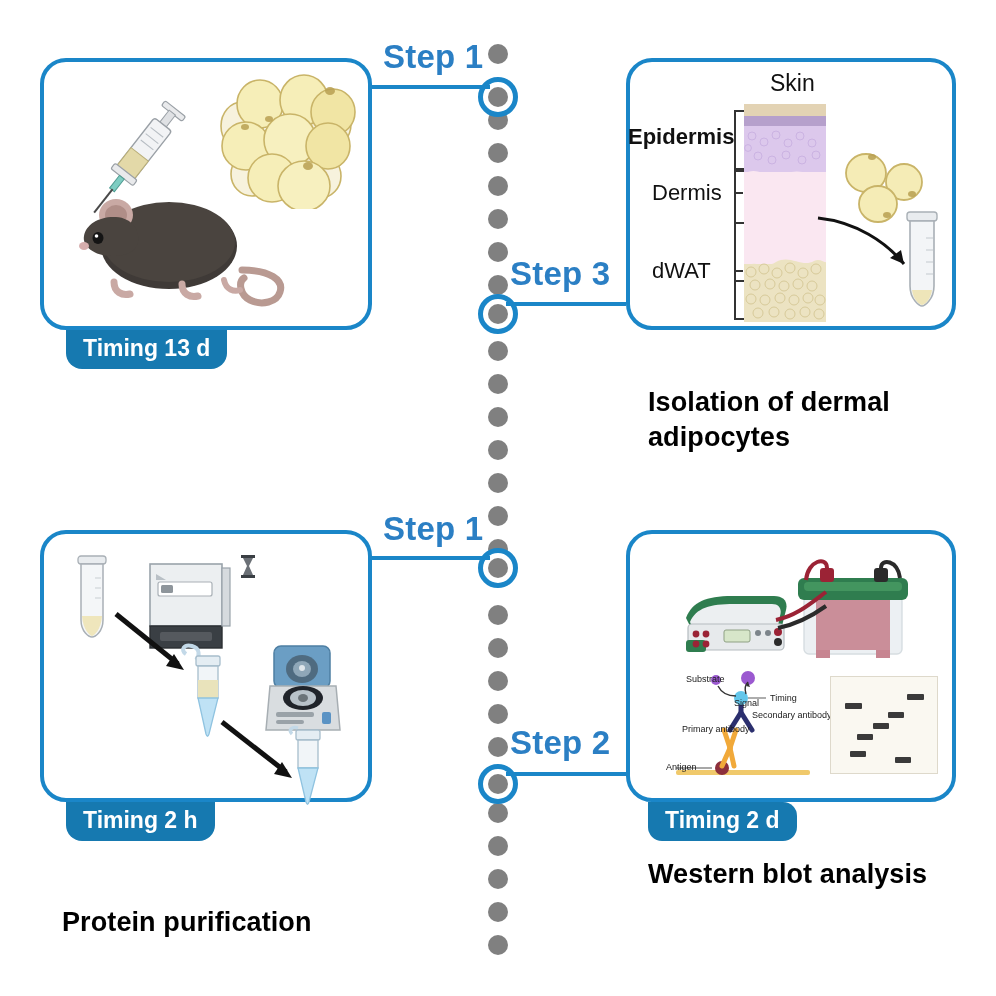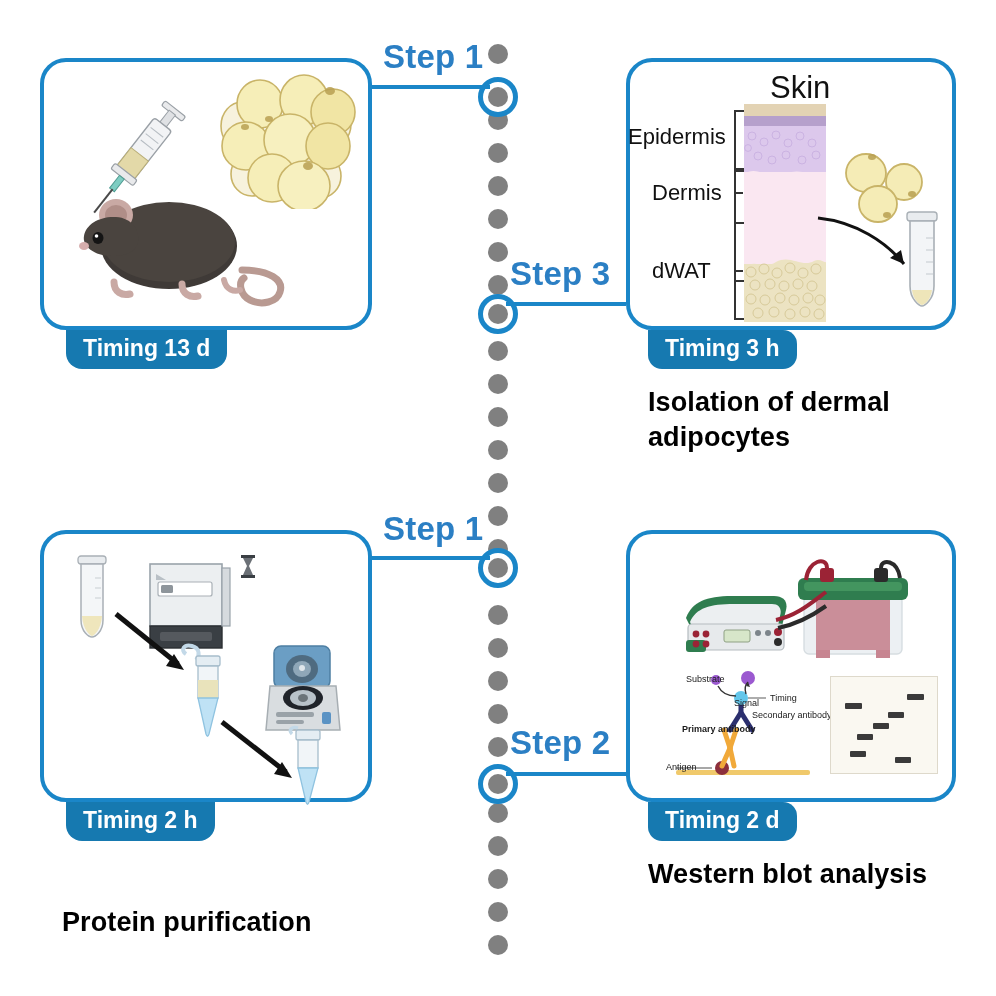--- a/index.html
+++ b/index.html
@@ -170,29 +170,29 @@
       <path d="M108 100 C108 110 116 114 124 112" stroke="#c9a9a4" stroke-width="7" fill="none" stroke-linecap="round"></path>
       <path d="M150 96 C152 106 160 108 166 106" stroke="#c9a9a4" stroke-width="6" fill="none" stroke-linecap="round"></path>
     </svg>
 
     <div class="badge" style="left:22px;top:268px;">Timing 13 d</div>
   </div>
 
 
   <div class="panel" style="left:626px;top:58px;width:330px;height:272px;">
 
-    <div class="sk-label" style="left:140px;top:8px;font-size:31px;">Skin</div>
+    <div class="sk-label" style="left:140px;top:8px;font-size:23px;">Skin</div>
 
     <div class="brace" style="left:104px;top:48px;height:60px;"></div>
     <div class="brace" style="left:104px;top:108px;height:112px;"></div>
     <div class="brace" style="left:104px;top:160px;height:98px;"></div>
     <div class="tick" style="left:104px;top:130px;"></div>
     <div class="tick" style="left:104px;top:208px;"></div>
 
-    <div class="sk-label" style="left:-2px;top:62px;">Epidermis</div>
+    <div class="sk-label" style="left:-2px;top:62px;font-weight:bold;">Epidermis</div>
     <div class="sk-label" style="left:22px;top:118px;">Dermis</div>
     <div class="sk-label" style="left:22px;top:196px;">dWAT</div>
 
     <div class="skin-col" style="left:114px;top:42px;width:82px;height:218px;">
       <div class="sk-layer" style="top:0;height:12px;background:#e3d3b4;"></div>
       <div class="sk-layer" style="top:12px;height:10px;background:#b6a0cc;"></div>
       <div class="sk-layer" style="top:22px;height:46px;background:#dcc8ec;"></div>
       <svg style="position:absolute;left:0;top:22px;" width="82" height="46">
         <g fill="none" stroke="#c7ade0" stroke-width=".8">
           <circle cx="8" cy="10" r="4"></circle>
@@ -268,21 +268,20 @@
       <path d="M12 11 L12 76 C12 90 22 96 24 96 C26 96 36 90 36 76 L36 11 Z" fill="#f3f5f7" stroke="#a9b0b6" stroke-width="1.6"></path>
       <path d="M14 80 C15 90 22 95 24 95 C26 95 33 90 34 80 Z" fill="#eee5b9"></path>
       <g stroke="#c3c9ce" stroke-width="1">
         <line x1="28" y1="28" x2="35" y2="28"></line>
           <line x1="28" y1="40" x2="35" y2="40"></line>
         <line x1="28" y1="52" x2="35" y2="52"></line>
           <line x1="28" y1="64" x2="35" y2="64"></line>
       </g>
     </svg>
 
-    <div class="badge tl" style="left:18px;top:268px;">Timing 3 h</div>
   </div>
 
   <div class="caption" style="left:648px;top:385px;width:320px;">
     <div>Isolation of dermal</div>
     <div>adipocytes</div>
   </div>
 
   <div class="panel" style="left:40px;top:530px;width:332px;height:272px;">
 
     <svg style="position:absolute;left:28px;top:20px;" width="40" height="90" viewBox="0 0 40 90">
@@ -420,21 +419,21 @@
       <line x1="80" y1="30" x2="98" y2="30" stroke="#8a8a8a" stroke-width="1.4"></line>
       <line x1="8" y1="100" x2="44" y2="100" stroke="#8a8a8a" stroke-width="1.4"></line>
     </svg>
 
     <div class="wb-label" style="left:56px;top:140px;">Substrate</div>
     <div class="wb-label" style="left:104px;top:140px;margin-top:24px;">Signal</div>
     <div class="wb-label" style="left:140px;top:159px;">Timing</div>
     <div class="wb-label" style="left:122px;top:176px;width:60px;">
       <span>Secondary antibody</span>
     </div>
-    <div class="wb-label" style="left:52px;top:190px;width:48px;text-align:right;font-weight:bold;">
+    <div class="wb-label" style="left:52px;top:190px;width:48px;text-align:right;">
       <span>Primary antibody</span>
     </div>
     <div class="wb-label" style="left:36px;top:228px;">Antigen</div>
 
     <div class="membrane" style="left:200px;top:142px;width:106px;height:96px;">
       <div class="band" style="left:14px;top:26px;width:17px;height:6px;"></div>
       <div class="band" style="left:76px;top:17px;width:17px;height:6px;"></div>
       <div class="band" style="left:57px;top:35px;width:16px;height:6px;"></div>
       <div class="band" style="left:42px;top:46px;width:16px;height:6px;"></div>
       <div class="band" style="left:26px;top:57px;width:16px;height:6px;"></div>

